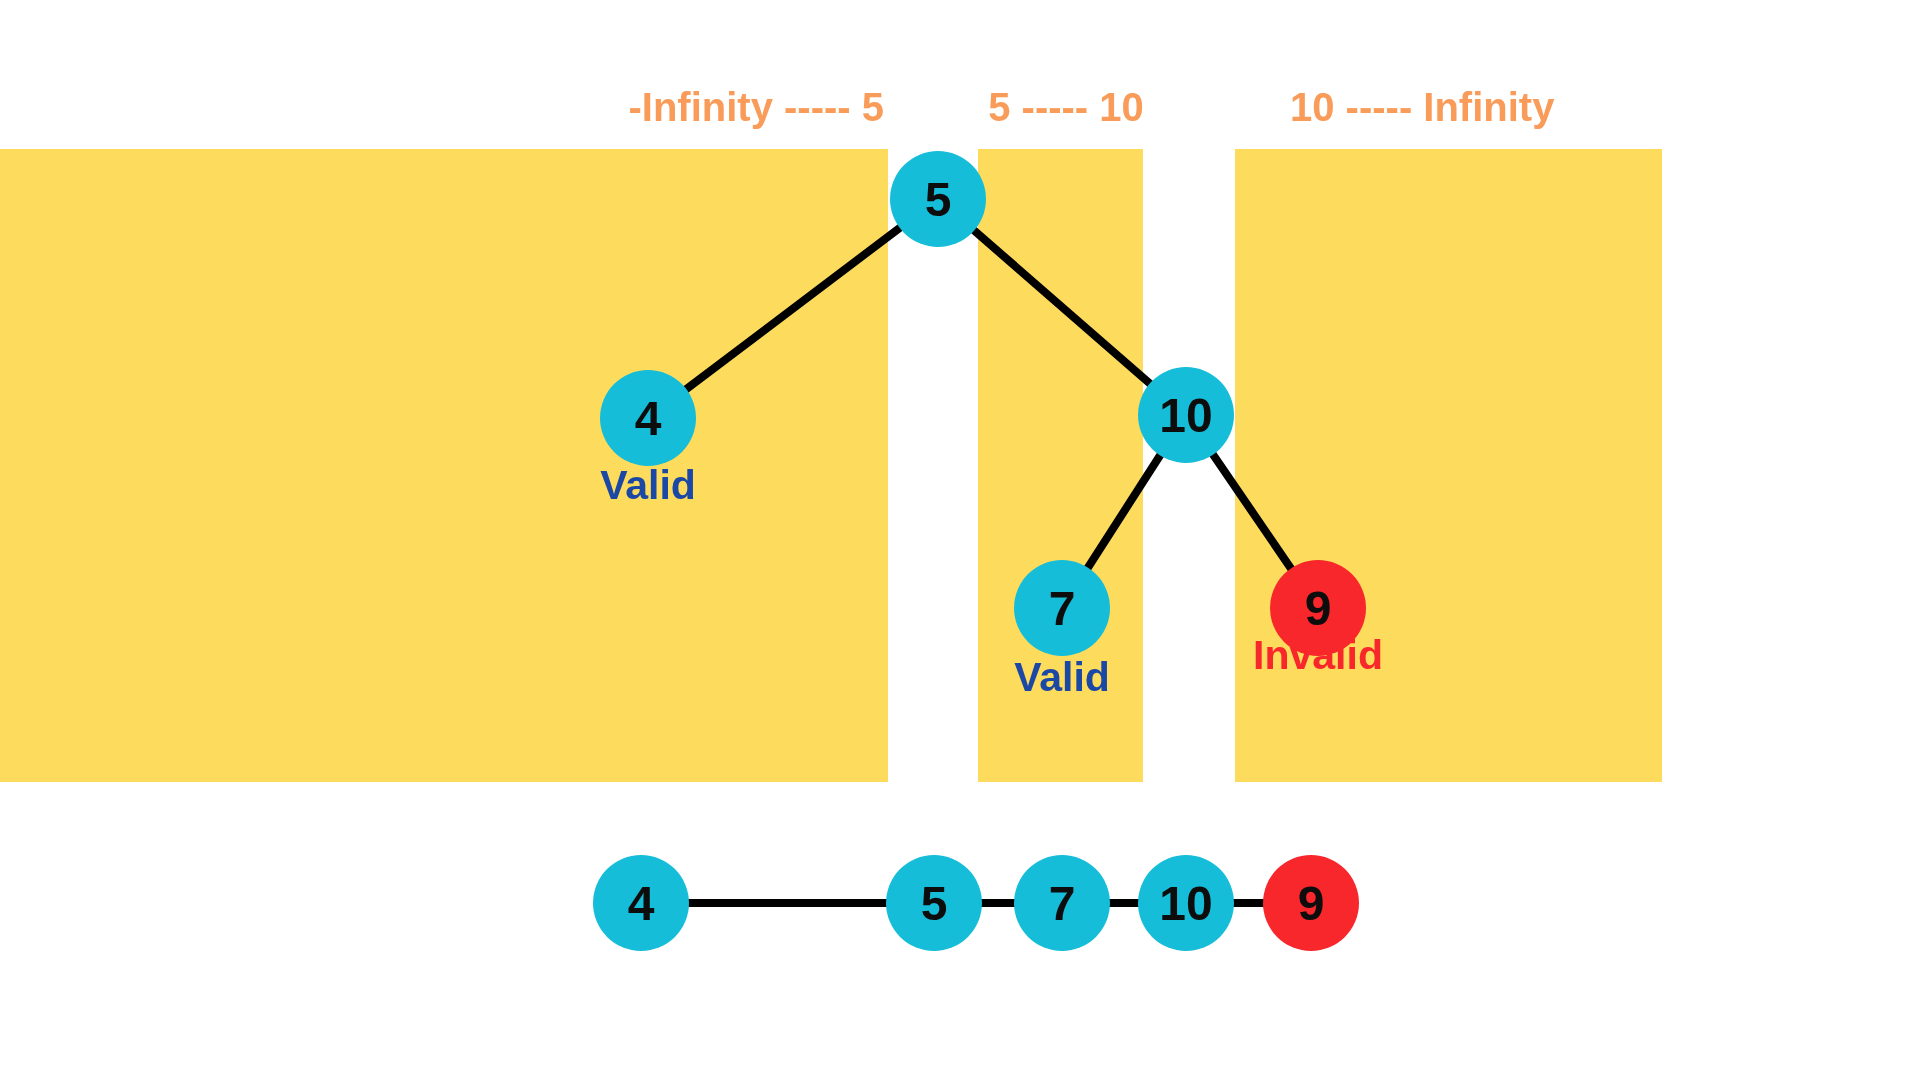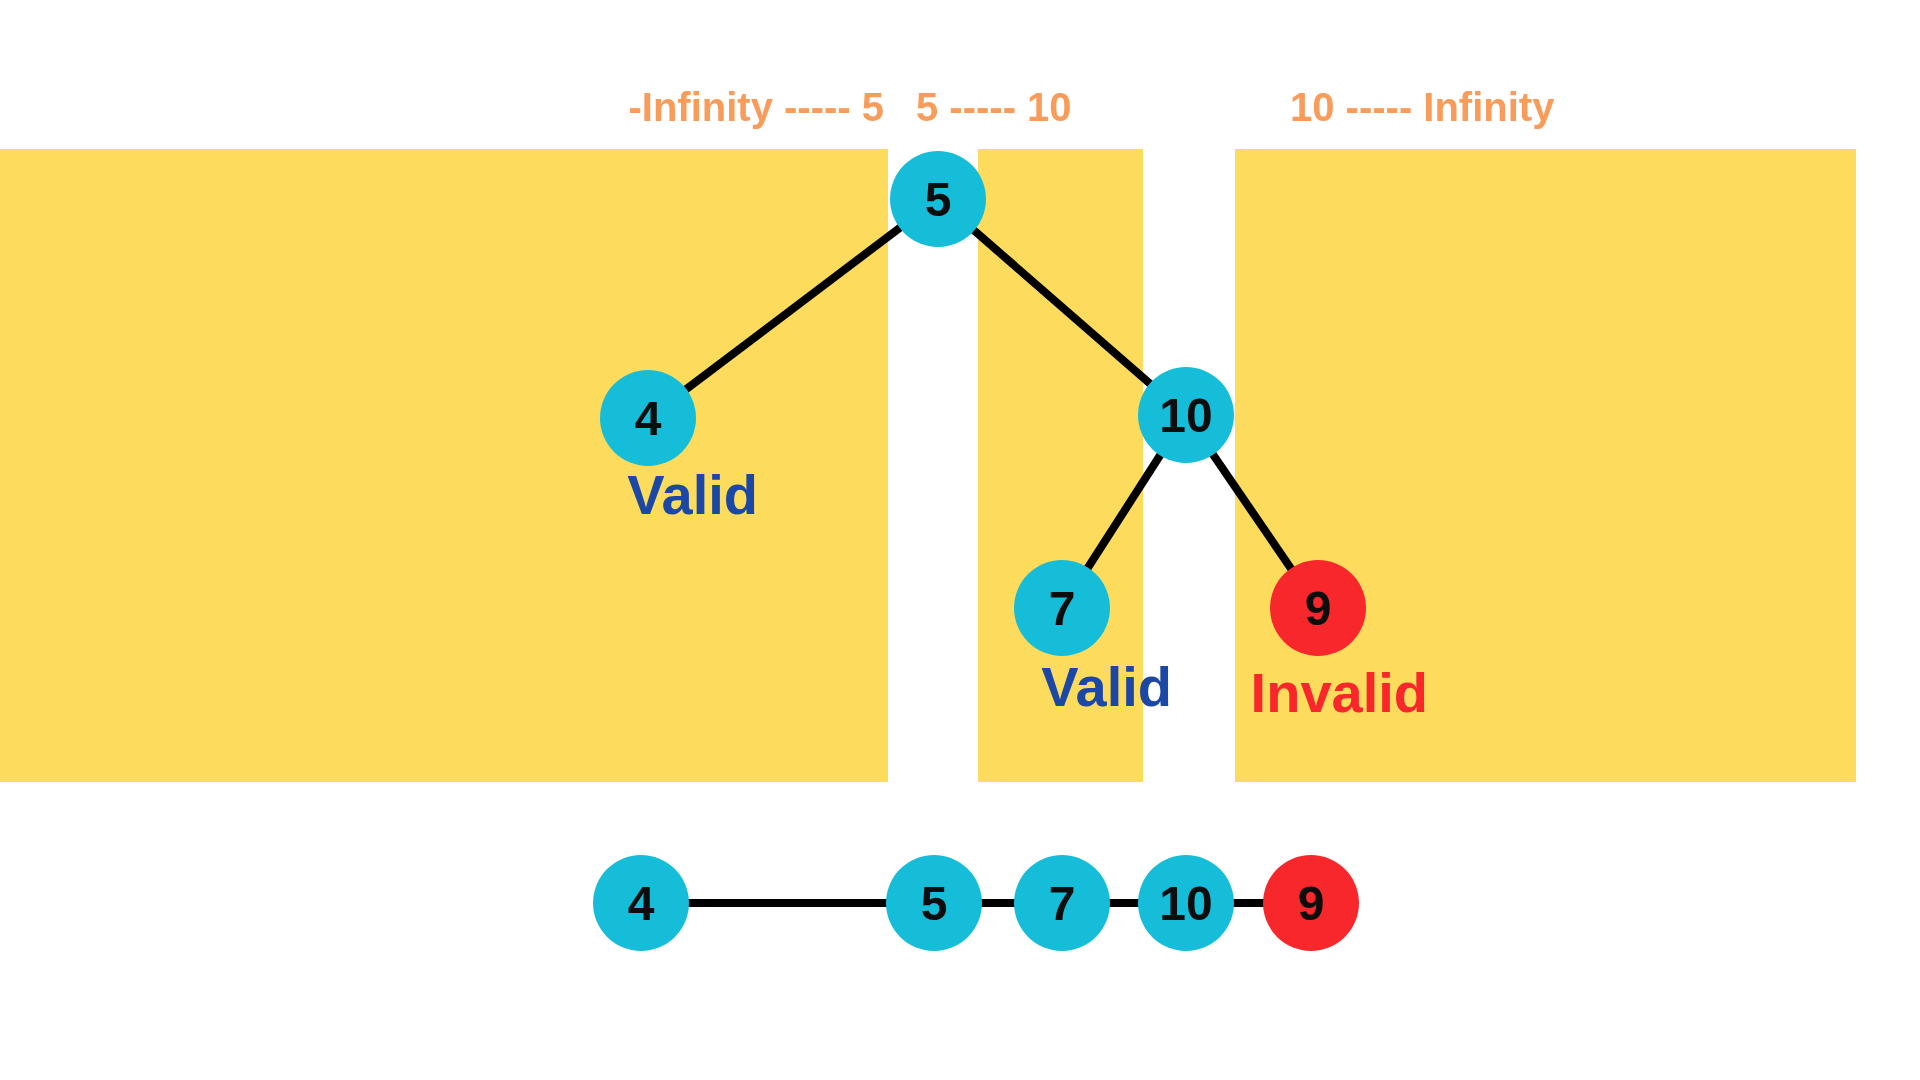--- a/index.html
+++ b/index.html
@@ -3,21 +3,21 @@
 <meta charset="utf-8">
 <style>
   html, body {
     margin: 0;
     padding: 0;
     background: #ffffff;
     font-family: "Liberation Sans", "DejaVu Sans", sans-serif;
   }
   .canvas {
     position: relative;
-    width: 1856px;
+    width: 1662px;
     height: 1080px;
     background: #ffffff;
     overflow: hidden;
   }
   
   .band {
     position: absolute;
     top: 149px;
     height: 633px;
     background: var(--band-yellow, #FDDB5C);
@@ -31,21 +31,21 @@
     position: absolute;
     top: 82px;
     height: 50px;
     line-height: 50px;
     font-size: 40px;
     font-weight: bold;
     color: var(--range-label-orange, #F99B59);
     white-space: nowrap;
   }
   .label-left   { left: 484px;  width: 400px; text-align: right; }
-  .label-middle { left: 916px;  width: 300px; }
+  .label-middle { left: 916px;  width: 300px; text-align: center; }
   .label-right  { left: 1290px; text-align: left; }
 
   
   .edges {
     position: absolute;
     left: 0;
     top: 0;
   }
   .edges line {
     stroke: var(--edge-black, #000000);
@@ -66,22 +66,22 @@
     font-weight: bold;
     color: #0d0d0d;
   }
   .node-cyan { background: var(--node-cyan, #16BDD8); }
   .node-red  { background: var(--node-red,  #F8272B); }
 
   
   .status {
     position: absolute;
     width: 220px;
-    text-align: right;
-    font-size: 56px;
+    text-align: center;
+    font-size: 41px;
     font-weight: bold;
     white-space: nowrap;
   }
   .status-valid   { color: var(--valid-text-blue, #1B48A5); }
   .status-invalid { color: var(--invalid-text-red, #F8272B); }
 </style>
 </head>
 <body>
 
 <div class="canvas">
@@ -103,21 +103,21 @@
   </svg>
 
   <div class="node node-cyan" style="left:890px;  top:151px;">5</div>
   <div class="node node-cyan" style="left:600px;  top:370px;">4</div>
   <div class="node node-cyan" style="left:1138px; top:367px;">10</div>
   <div class="node node-cyan" style="left:1014px; top:560px;">7</div>
   <div class="node node-red" style="left:1270px; top:560px;">9</div>
 
   <div class="status status-valid" style="left:538px;  top:462px;">Valid</div>
   <div class="status status-valid" style="left:952px;  top:654px;">Valid</div>
-  <div class="status status-invalid" style="left:1208px; top:660px;">Invalid</div>
+  <div class="status status-invalid" style="left:1208px; top:632px;">Invalid</div>
 
   <div class="node node-cyan" style="left:593px;  top:855px;">4</div>
   <div class="node node-cyan" style="left:886px;  top:855px;">5</div>
   <div class="node node-cyan" style="left:1014px; top:855px;">7</div>
   <div class="node node-cyan" style="left:1138px; top:855px;">10</div>
   <div class="node node-red" style="left:1263px; top:855px;">9</div>
 
 </div>
 
 </body></html>

